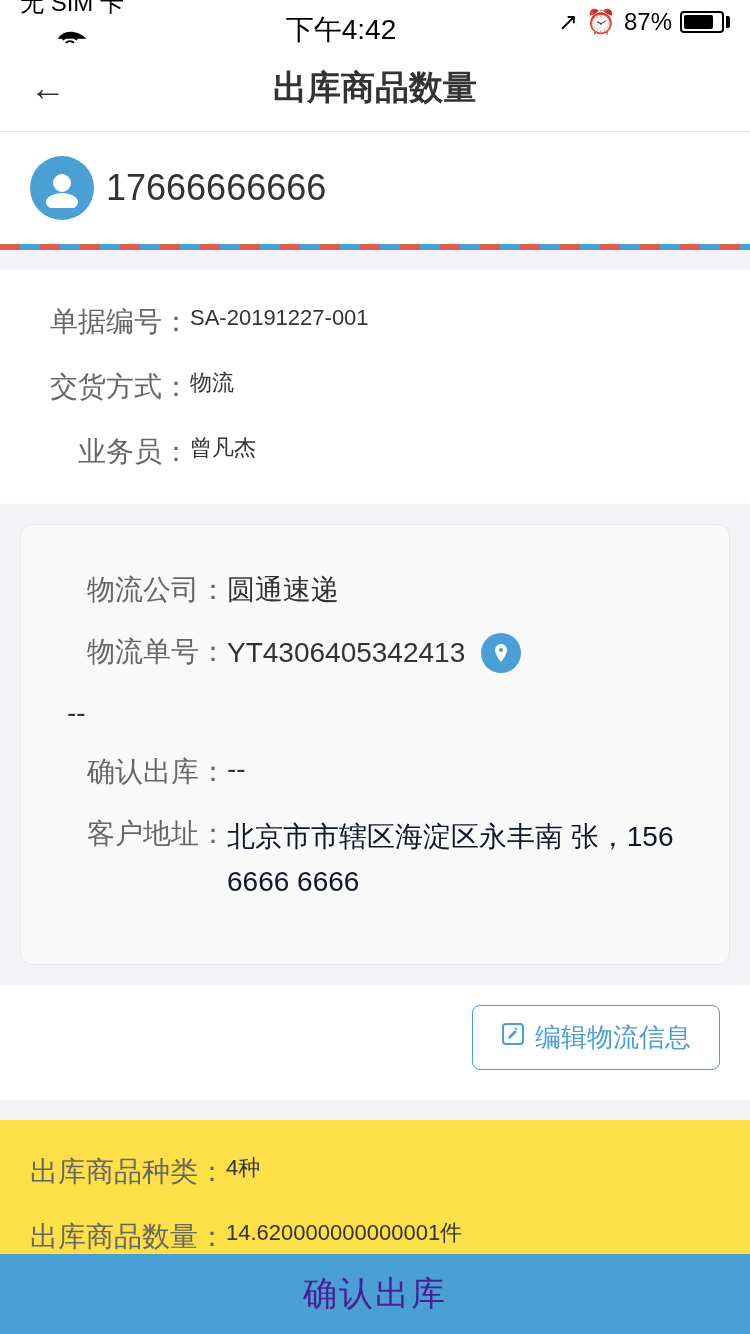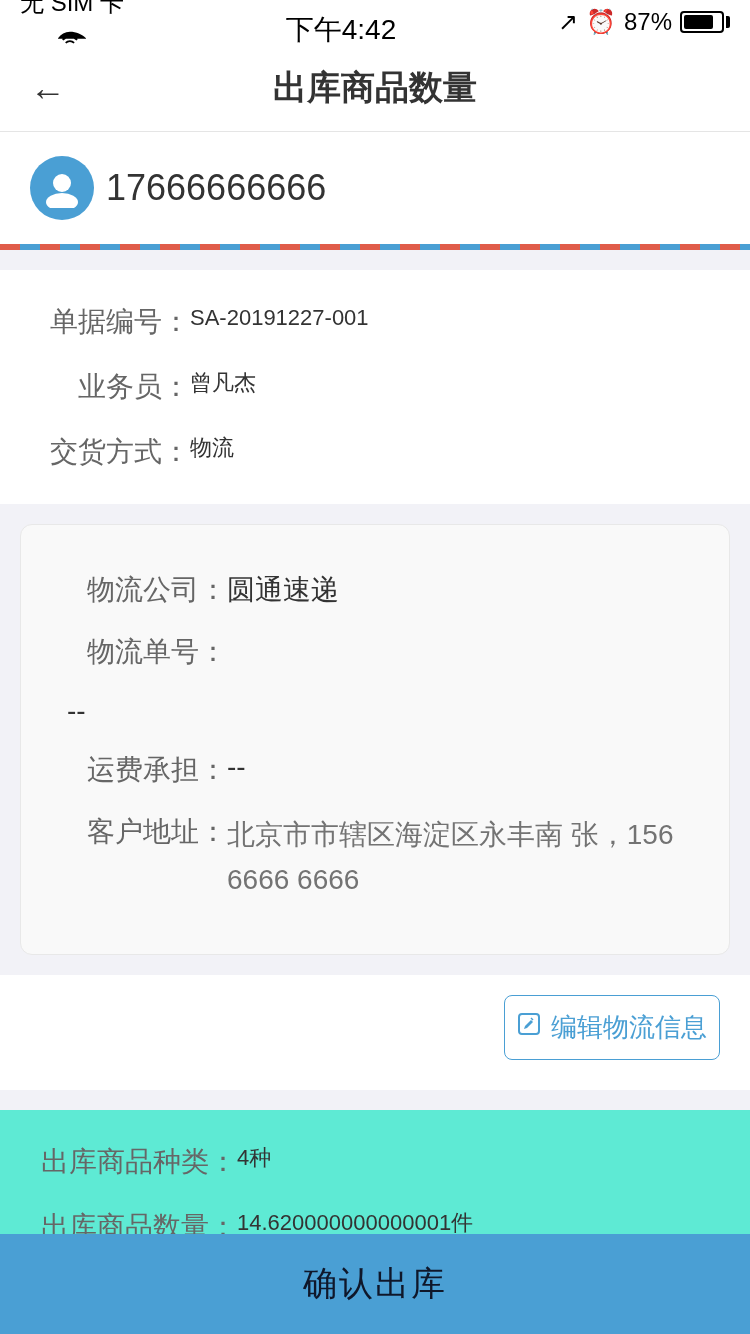--- a/index.html
+++ b/index.html
@@ -128,21 +128,21 @@
       border-radius: 12px;
       border: 1px solid #e8e8e8;
       margin: 20px 20px;
       padding: 46px;
     }
     .logistics-row {
       display: flex;
       align-items: flex-start;
       margin-bottom: 24px;
     }
-    .logistics-row:last-child { margin-bottom: 5px; }
+    .logistics-row:last-child { margin-bottom: 13px; }
     .logistics-label {
       color: #666;
       font-size: 28px;
       min-width: 160px;
       text-align: right;
       flex-shrink: 0;
     }
     .logistics-value {
       color: #333;
       font-size: 28px;
@@ -157,86 +157,86 @@
       height: 40px;
       background: #4a9fd4;
       border-radius: 50%;
       display: flex;
       align-items: center;
       justify-content: center;
       flex-shrink: 0;
       cursor: pointer;
     }
     .address-text {
-      color: #737373;
+      color: #0f172a;
       font-size: 28px;
       line-height: 1.6;
     }
 
     
     .edit-btn-container {
       display: flex;
       justify-content: flex-end;
       padding: 20px 30px 30px;
       background: #fff;
     }
     .edit-btn {
-      display: flex;
-      align-items: center;
-      gap: 10px;
-      border: 1px solid #4a9fd4;
-      border-radius: 8px;
-      padding: 14px 12px;
-      color: #4a9fd4;
-      font-size: 26px;
-      cursor: pointer;
-      background: #fff;
-    }
-
-    
-    .separator {
-      height: 20px;
-      background: #f2f2f7;
-    }
-
-    
-    .goods-section {
-      background: #5eead4;
-      padding: 30px 41px;
-    }
-
-    
-    .view-btn-container {
-      display: flex;
-      justify-content: flex-end;
-      padding: 20px 30px 30px;
-      background: #fff;
-    }
-    .view-btn {
       display: flex;
       align-items: center;
       gap: 10px;
       border: 1px solid #4a9fd4;
       border-radius: 8px;
       padding: 14px 28px;
       color: #4a9fd4;
       font-size: 26px;
       cursor: pointer;
       background: #fff;
     }
 
     
+    .separator {
+      height: 20px;
+      background: #f2f2f7;
+    }
+
+    
+    .goods-section {
+      background: #fde047;
+      padding: 30px 30px;
+    }
+
+    
+    .view-btn-container {
+      display: flex;
+      justify-content: flex-end;
+      padding: 20px 30px 30px;
+      background: #fff;
+    }
+    .view-btn {
+      display: flex;
+      align-items: center;
+      gap: 10px;
+      border: 1px solid #4a9fd4;
+      border-radius: 8px;
+      padding: 14px 28px;
+      color: #4a9fd4;
+      font-size: 26px;
+      cursor: pointer;
+      background: #fff;
+    }
+
+    
     .confirm-btn {
       position: fixed;
       bottom: 0;
       left: 0;
       width: 750px;
-      height: 100px;
+      height: 80px;
       background: #4a9fd4;
-      color: #0f172a;
+      color: #4c1d95;
       font-size: 34px;
       font-weight: 500;
       display: flex;
       align-items: center;
       justify-content: center;
       cursor: pointer;
       letter-spacing: 2px;
     }
 
     
@@ -311,42 +311,50 @@
   </div>
 
   <div class="dashed-divider"></div>
 
   <div class="info-section">
     <div class="info-row">
       <span class="info-label">单据编号：</span>
       <span class="info-value">SA-20191227-001</span>
     </div>
     <div class="info-row">
+      <span class="info-label">交货方式：</span>
+      <span class="info-value">物流</span>
+    </div>
+    <div class="info-row">
       <span class="info-label">业务员：</span>
       <span class="info-value">曾凡杰</span>
-    </div>
-    <div class="info-row">
-      <span class="info-label">交货方式：</span>
-      <span class="info-value">物流</span>
     </div>
   </div>
 
   <div class="logistics-card">
     <div class="logistics-row">
       <span class="logistics-label">物流公司：</span>
       <span class="logistics-value">圆通速递</span>
     </div>
     <div class="logistics-row">
       <span class="logistics-label">物流单号：</span>
+      <span class="logistics-value">
+        <span>YT4306405342413</span>
+        <span class="location-icon">
+          <svg width="22" height="22" viewBox="0 0 22 22" fill="none">
+            <path d="M11 2C7.69 2 5 4.69 5 8c0 4.5 6 12 6 12s6-7.5 6-12c0-3.31-2.69-6-6-6zm0 8a2 2 0 1 1 0-4 2 2 0 0 1 0 4z" fill="white"></path>
+          </svg>
+        </span>
+      </span>
     </div>
     <div class="logistics-row">
       <span class="logistics-value">--</span>
     </div>
     <div class="logistics-row">
-      <span class="logistics-label">运费承担：</span>
+      <span class="logistics-label">确认出库：</span>
       <span class="logistics-value">--</span>
     </div>
     <div class="logistics-row">
       <span class="logistics-label">客户地址：</span>
       <span class="logistics-value address-text">北京市市辖区海淀区永丰南  张，156 6666 6666</span>
     </div>
   </div>
 
   <div class="edit-btn-container">
     <button class="edit-btn">

